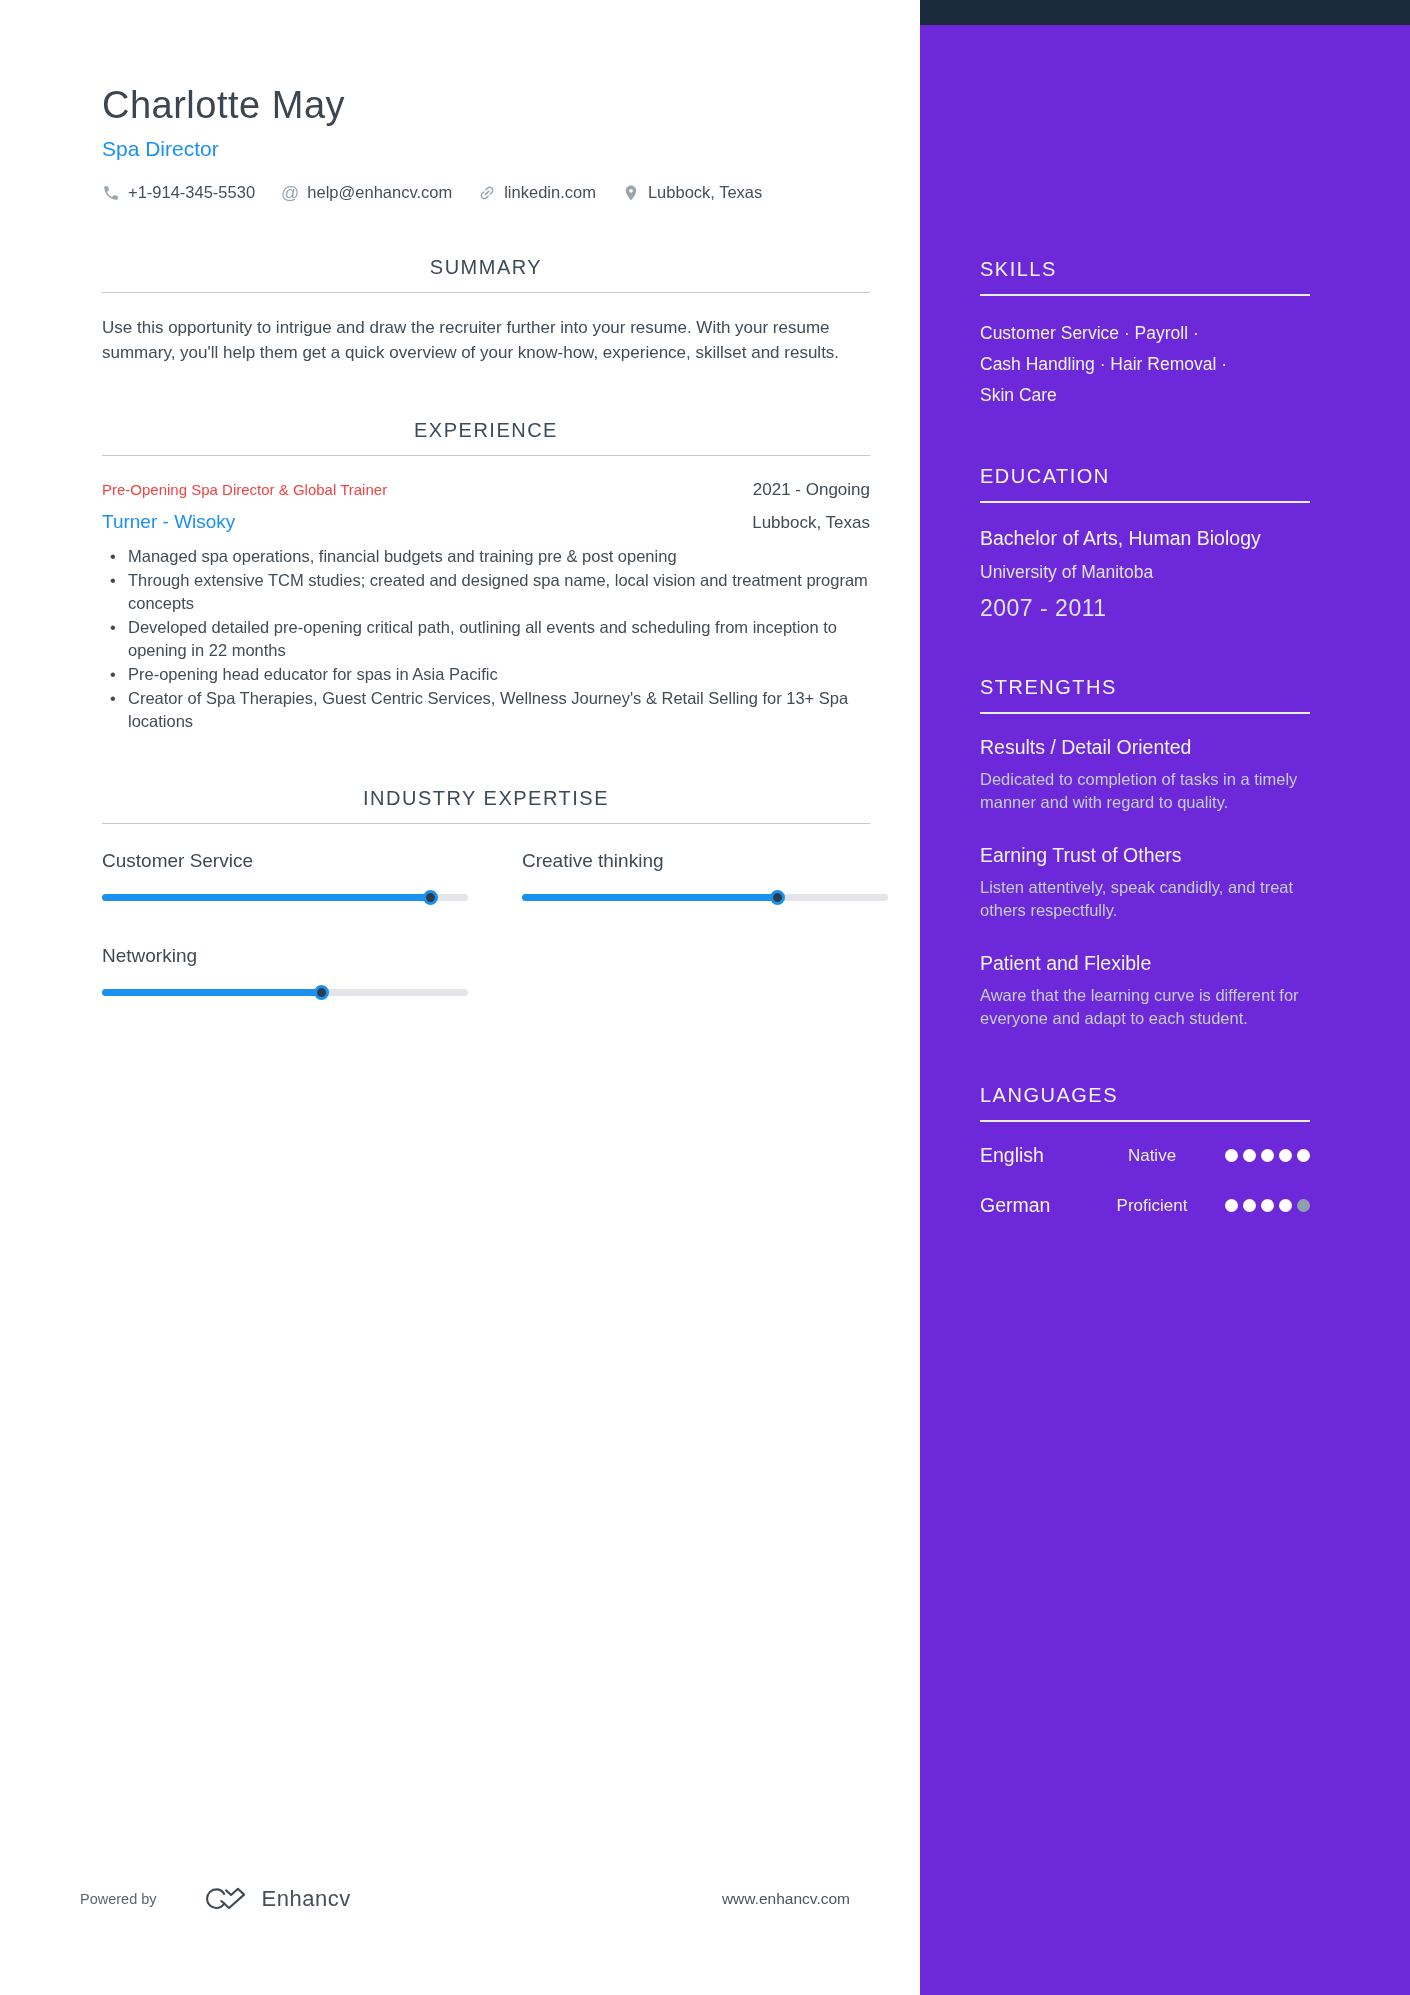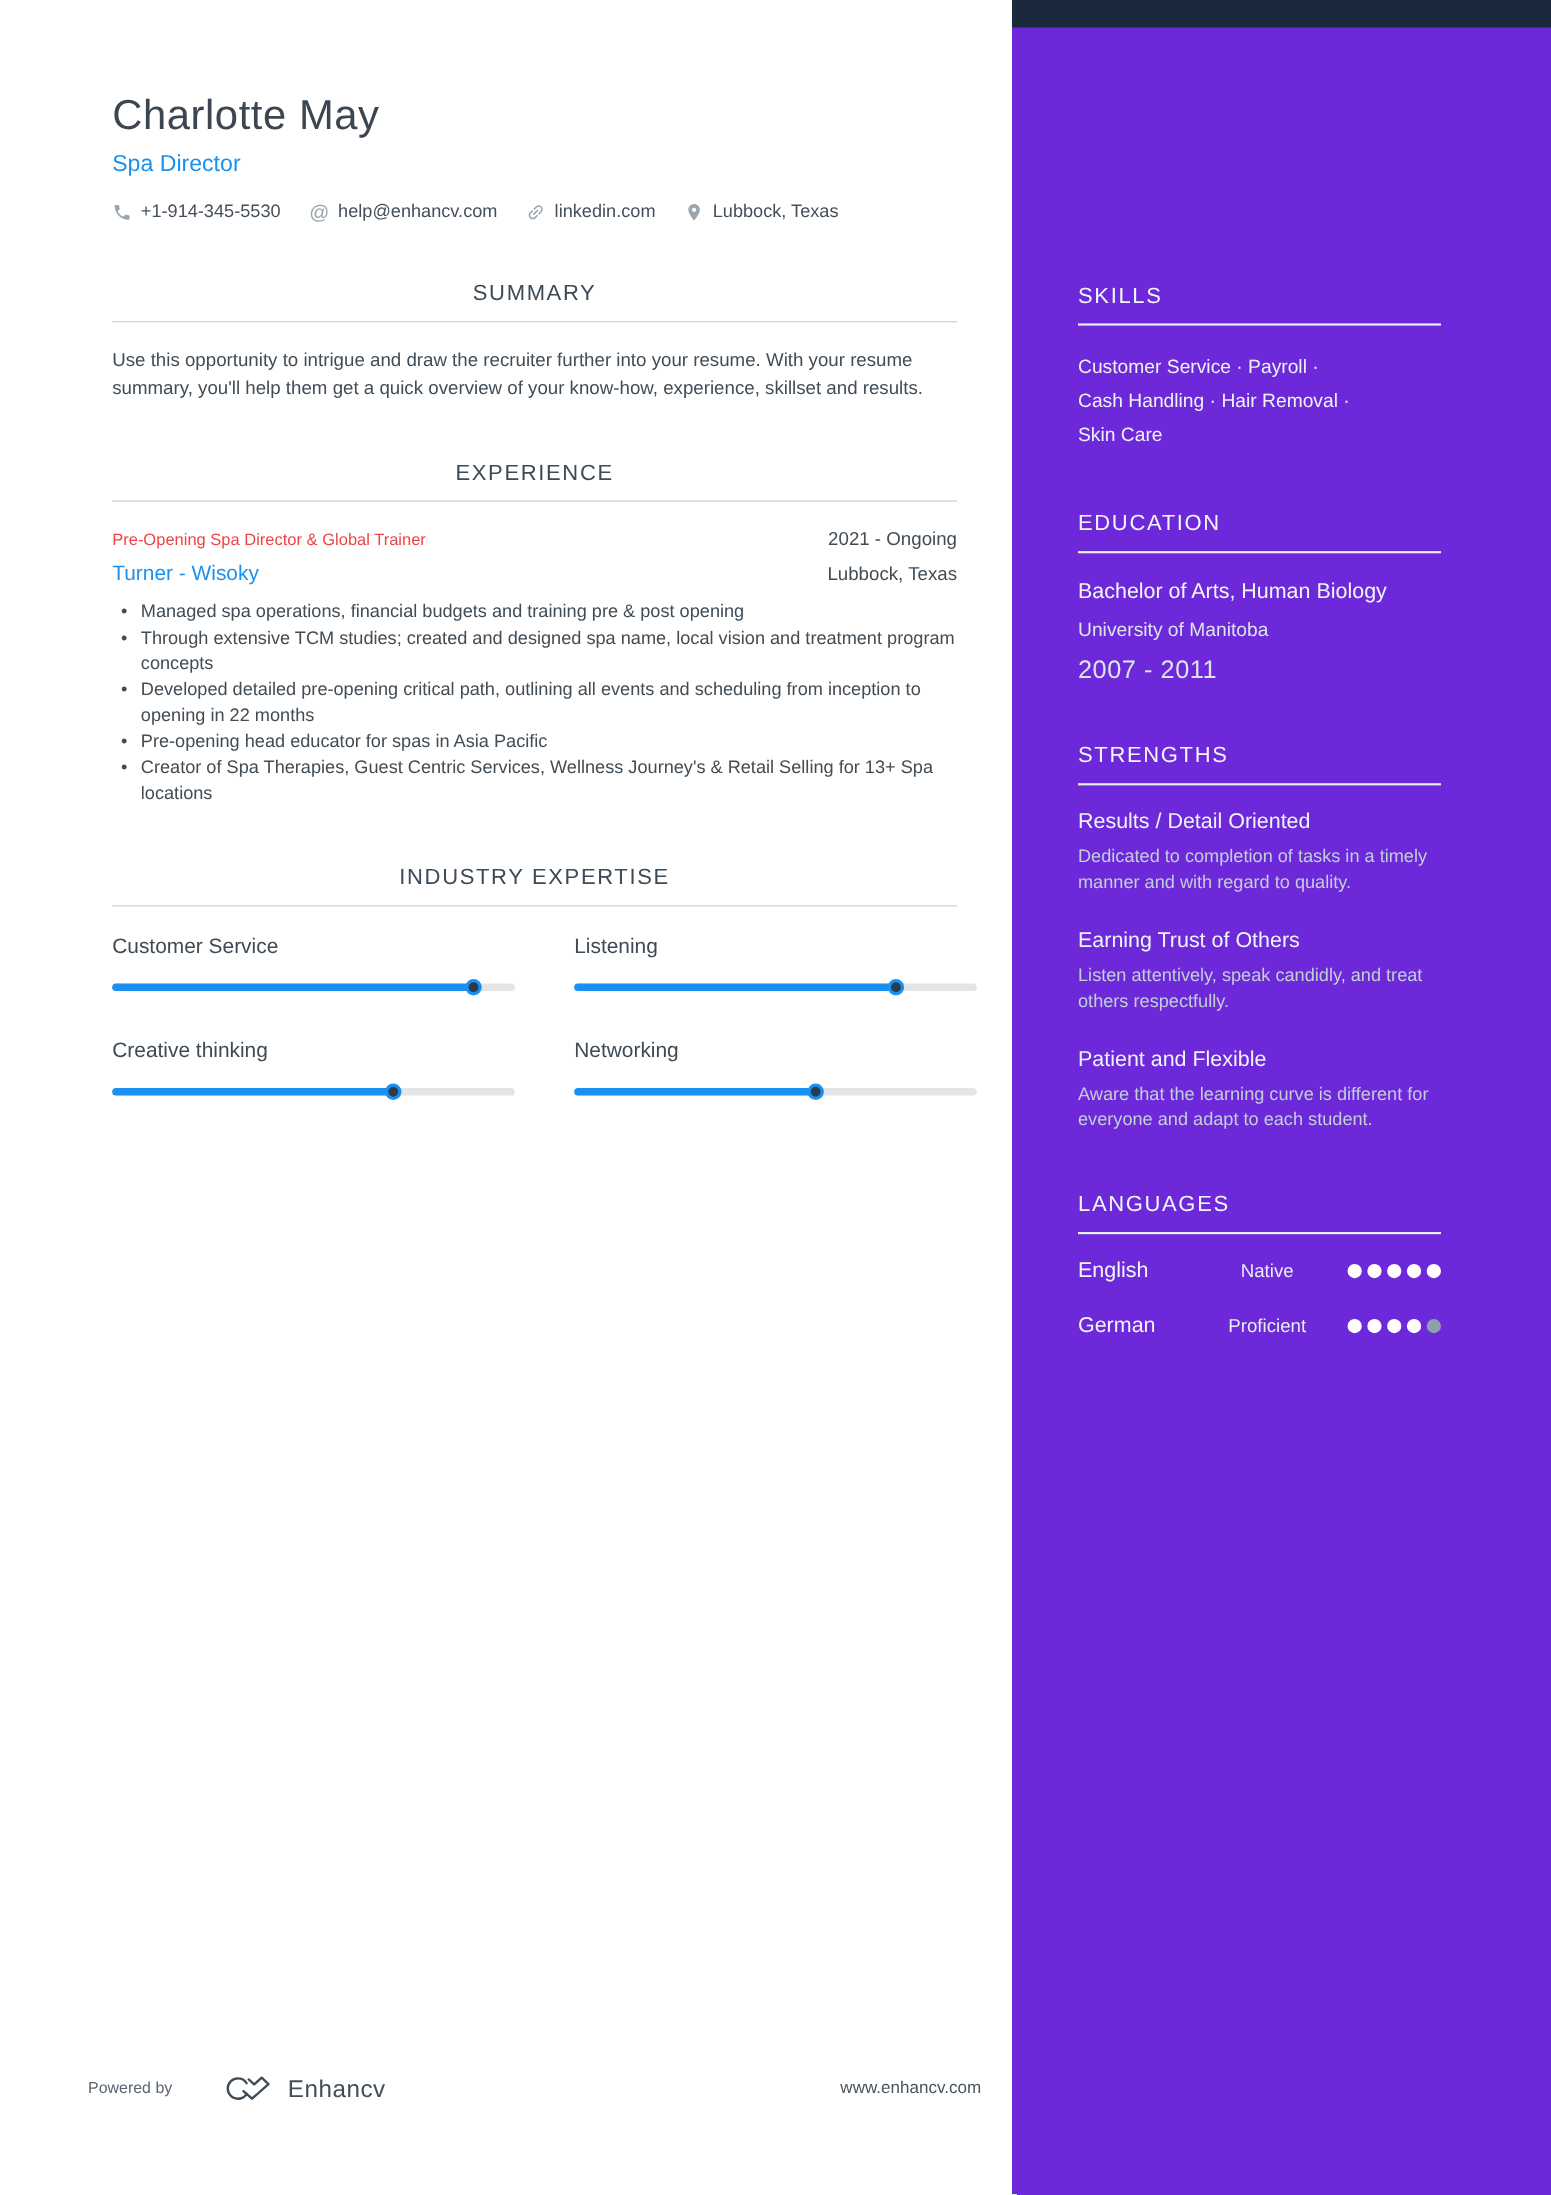--- a/index.html
+++ b/index.html
@@ -73,21 +73,21 @@
   .slider-track { position:absolute; top:4px; left:0; right:0; height:7px; border-radius:4px; background:#e3e5e8; }
   .slider-fill { position:absolute; top:4px; left:0; height:7px; border-radius:4px; background:#1a91f0; }
   .slider-handle {
     position:absolute; top:0; width:15px; height:15px; border-radius:50%;
     background:#2b3c4d; border:3px solid #1a91f0;
   }
 
   
   .footer {
     position:absolute; left:0; top:1884px; width:920px;
-    padding:0 28px 0 80px; display:flex; align-items:center;
+    padding:0 70px 0 80px; display:flex; align-items:center;
   }
   .powered { color:#5a6570; font-size:14.5px; }
   .logo { margin-left:42px; display:flex; align-items:center; gap:11px; }
   .logo-word { color:#454e58; font-size:22px; letter-spacing:0.5px; }
   .footer-url { margin-left:auto; color:#4a545e; font-size:15.5px; }
 </style>
 </head>
 <body>
 
 <div class="page">
@@ -223,28 +223,20 @@
       <div class="expertise-grid">
         <div>
           <div class="skill-label">Customer Service</div>
           <div class="slider">
             <div class="slider-track"></div>
             <div class="slider-fill" style="width: 90%;"></div>
             <div class="slider-handle" style="left: calc(90% - 8px);"></div>
           </div>
         </div>
         <div>
-          <div class="skill-label">Listening</div>
-          <div class="slider">
-            <div class="slider-track"></div>
-            <div class="slider-fill" style="width: 80%;"></div>
-            <div class="slider-handle" style="left: calc(80% - 8px);"></div>
-          </div>
-        </div>
-        <div>
           <div class="skill-label">Creative thinking</div>
           <div class="slider">
             <div class="slider-track"></div>
             <div class="slider-fill" style="width: 70%;"></div>
             <div class="slider-handle" style="left: calc(70% - 8px);"></div>
           </div>
         </div>
         <div>
           <div class="skill-label">Networking</div>
           <div class="slider">

